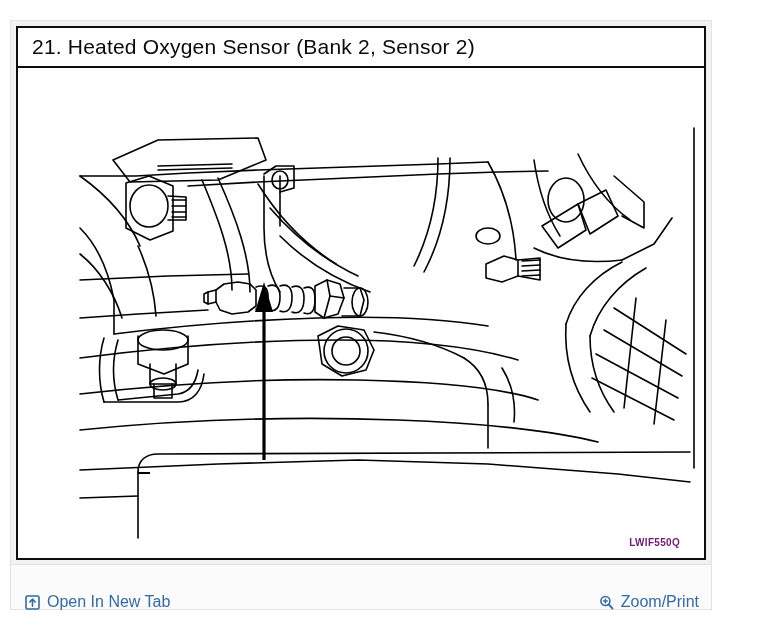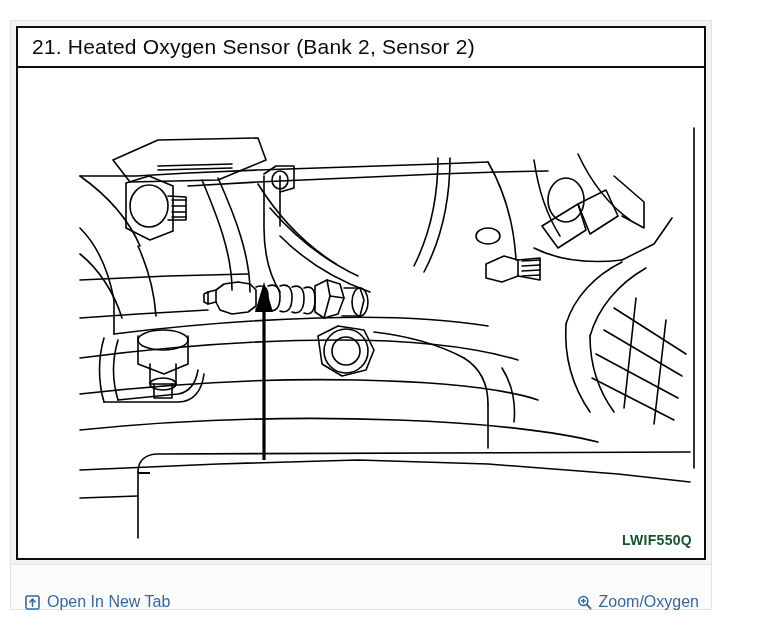--- a/index.html
+++ b/index.html
@@ -86,26 +86,26 @@
     position: absolute;
     left: 120px;
     top: 404px;
     width: 12px;
     height: 2px;
     background: #000;
   }
 
   #drawing-number {
     position: absolute;
-    right: 12px;
+    right: 24px;
     bottom: 10px;
     font-family: "Liberation Sans", sans-serif;
-    font-size: 14px;
+    font-size: 10px;
     font-weight: 700;
-    color: #14532d;
+    color: #701a75;
     letter-spacing: 0.3px;
   }
 
   
   #viewer-toolbar {
     position: absolute;
     left: 10px;
     top: 564px;
     width: 702px;
     height: 46px;
@@ -284,17 +284,17 @@
     </a>
 
     <a class="toolbar-link" href="#">
       <span class="toolbar-icon">
         <svg width="15" height="15" viewBox="0 0 15 15">
           <circle cx="6.4" cy="6.0" r="4.5" fill="none" stroke="#36699f" stroke-width="1.6"></circle>
           <path d="M6.4 4.1 L6.4 7.9 M4.5 6.0 L8.3 6.0" stroke="#36699f" stroke-width="1.4" stroke-linecap="round"></path>
           <path d="M9.7 9.4 L13.4 13.4" stroke="#36699f" stroke-width="2" stroke-linecap="round"></path>
         </svg>
       </span>
-      <span>Zoom/Oxygen</span>
+      <span>Zoom/Print</span>
     </a>
   </div>
 
 </div>
 
 </body></html>

